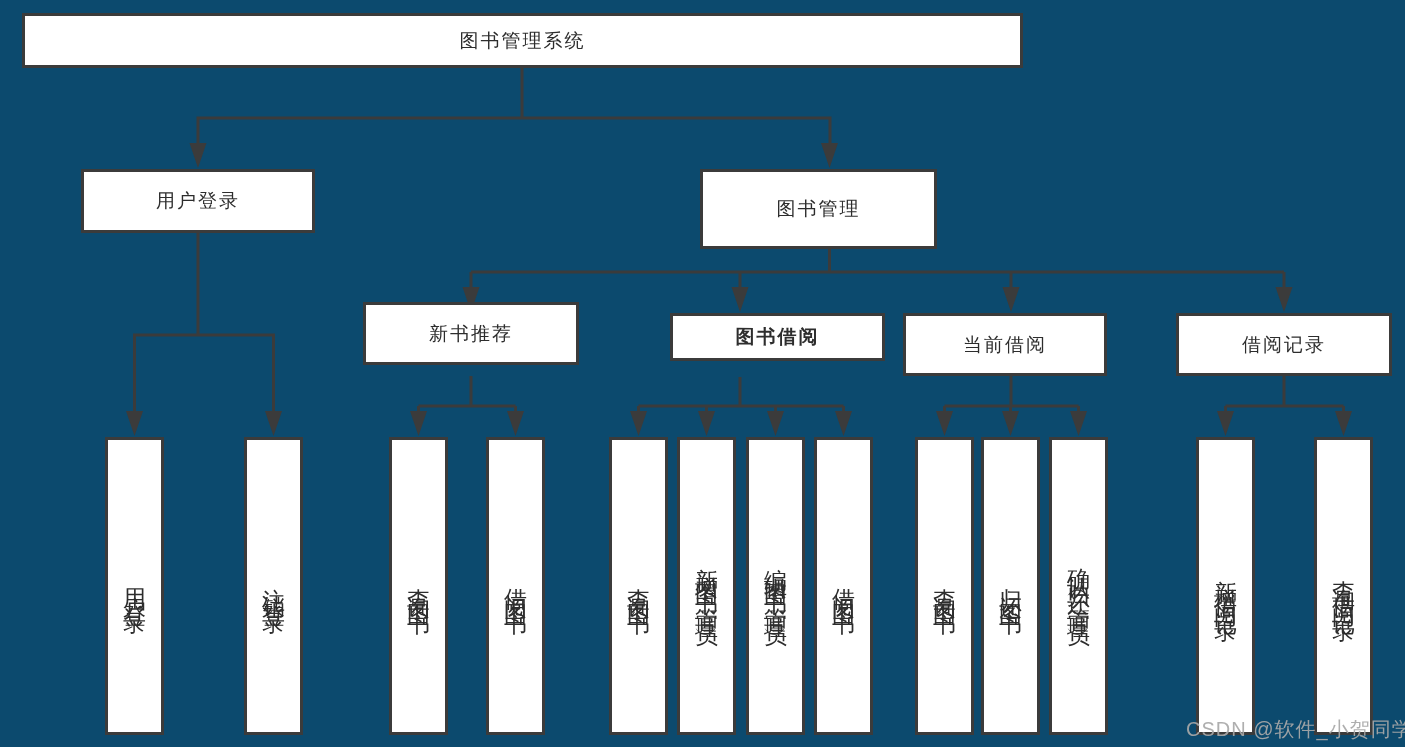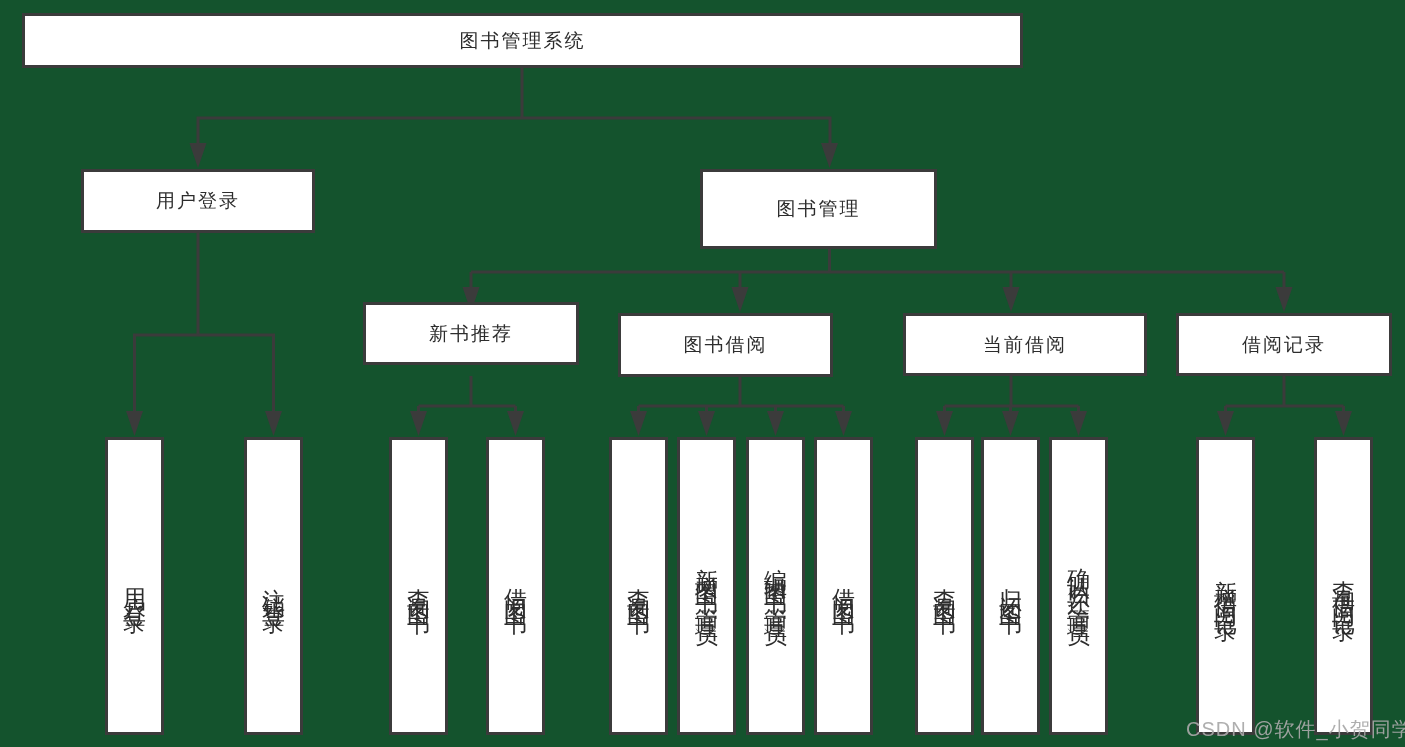--- a/index.html
+++ b/index.html
@@ -1,17 +1,17 @@
 <!DOCTYPE html>
 <html><head>
 <meta charset="utf-8">
 <style>
   html,body{margin:0;padding:0;background:#ffffff;}
   .canvas{
-    position:relative;width:1405px;height:747px;background:#14532d;
+    position:relative;width:1405px;height:747px;background:#0c4a6e;
     font-family:"Liberation Sans","DejaVu Sans",sans-serif;overflow:hidden;
   }
   .connectors{position:absolute;left:0;top:0;}
   .box{
     position:absolute;box-sizing:border-box;background:#ffffff;
     border:3px solid #3b3b3b;display:flex;align-items:center;justify-content:center;
     color:#2d2d2d;
   }
   .hlabel{font-size:19px;letter-spacing:2px;white-space:nowrap;}
   .leaf{width:59px;height:298px;top:437px;}
@@ -21,22 +21,22 @@
   }
   .watermark{
     position:absolute;left:1186px;top:716px;font-size:20px;letter-spacing:1px;
     color:rgba(168,168,168,0.92);z-index:6;white-space:nowrap;
   }
   
   .n-root{left:22px;top:13px;width:1001px;height:55px;}
   .n-userlogin{left:81px;top:169px;width:234px;height:64px;}
   .n-bookmgmt{left:700px;top:169px;width:237px;height:80px;}
   .n-newbook{left:363px;top:302px;width:216px;height:63px;}
-  .n-borrow{left:618px;top:313px;width:215px;height:64px;}
-  .n-current{left:903px;top:313px;width:244px;height:63px;}
+  .n-borrow{left:670px;top:313px;width:215px;height:48px;font-weight:bold;}
+  .n-current{left:903px;top:313px;width:204px;height:63px;}
   .n-records{left:1176px;top:313px;width:216px;height:63px;}
   .lf1{left:105px;}  .lf2{left:244px;}  .lf3{left:389px;}  .lf4{left:486px;}
   .lf5{left:609px;}  .lf6{left:677px;}  .lf7{left:746px;}  .lf8{left:814px;}
   .lf9{left:915px;}  .lf10{left:981px;} .lf11{left:1049px;}
   .lf12{left:1196px;}.lf13{left:1314px;}
 </style>
 </head>
 <body>
 
 <div class="canvas">

